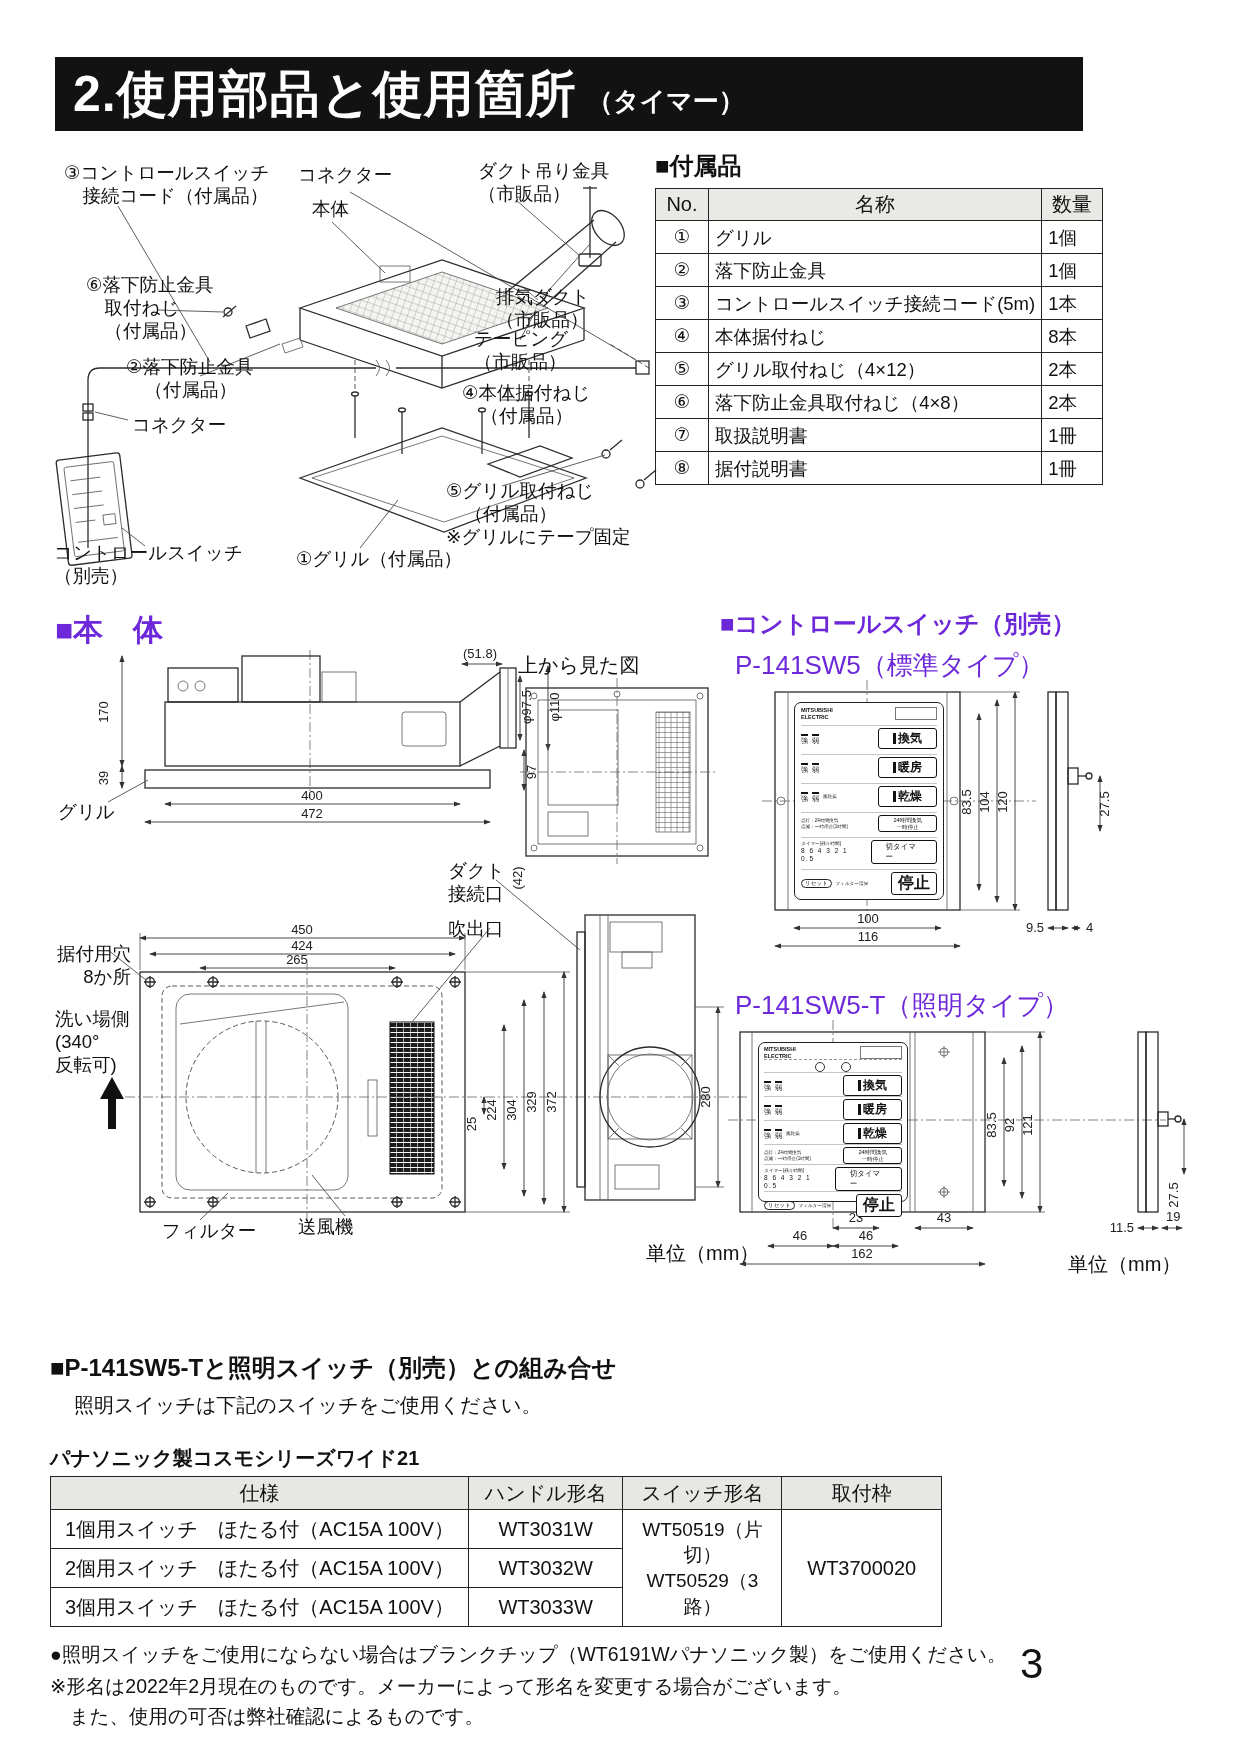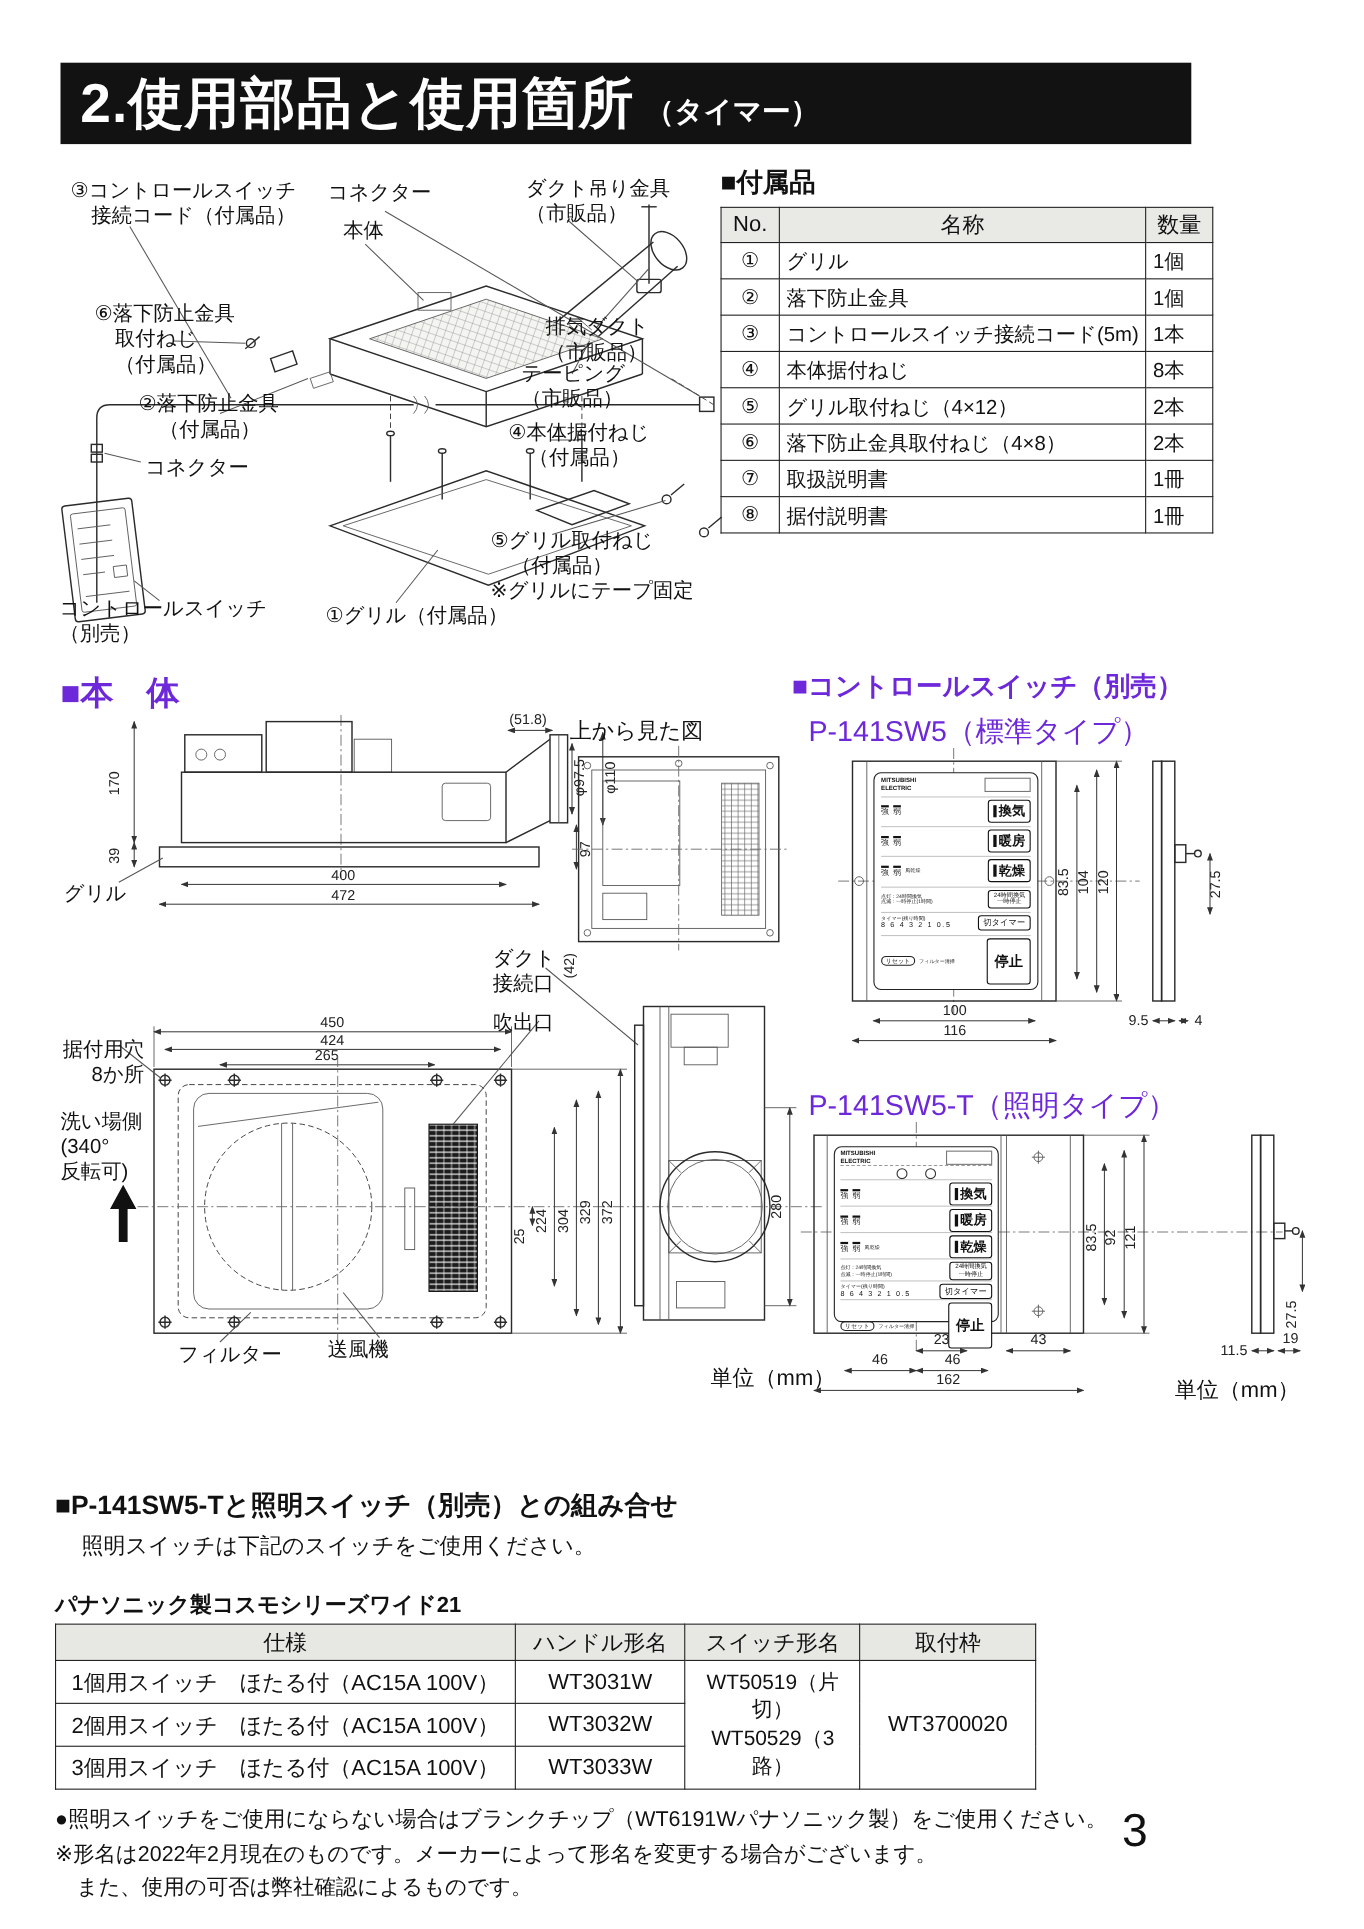--- a/index.html
+++ b/index.html
@@ -39,26 +39,26 @@
            justify-content:space-between;z-index:3;}
   .sw-head{display:flex;justify-content:space-between;align-items:flex-start;}
   .sw-logo{font-size:5.5px;font-weight:bold;white-space:pre-line;line-height:1.2;}
   .sw-notebox{width:40px;height:11px;border:0.5px solid #777;}
   .swr{display:flex;align-items:center;gap:4px;border-top:0.6px solid #c5c5c5;padding-top:2px;}
   .lv{display:flex;flex-direction:column;align-items:center;font-size:7px;line-height:1;}
   .lv i{width:7px;height:2px;background:#111;margin-bottom:1px;}
   .tinytx{font-size:4.6px;line-height:1.25;white-space:pre-line;color:#222;}
   .sp{flex:1;}
   .btn{border:1.6px solid #111;border-radius:3px;display:flex;align-items:center;
-       padding:1px 4px;background:#fff;}
+       padding:1px 14px;background:#fff;}
   .btn .bbar{width:3px;height:11px;background:#111;margin-right:2px;display:inline-block;}
   .btn.main{font-size:12px;font-weight:bold;}
   .btn.b24{font-size:5.6px;line-height:1.15;white-space:pre-line;text-align:center;border-width:1px;}
   .btn.btm{font-size:7.5px;border-width:1px;}
-  .btn.stop{font-size:13px;font-weight:bold;padding:11px 6px;}
+  .btn.stop{font-size:16px;font-weight:bold;padding:0 6px;}
   .reset{border:1px solid #222;border-radius:7px;font-size:5.5px;padding:0 3px;}
   .timerblk{font-size:4.6px;line-height:1.3;}
   .timerblk .digits{font-size:6.5px;letter-spacing:1.5px;}
   .lampc{width:8px;height:8px;border:1px solid #333;border-radius:50%;display:inline-block;margin:0 6px;}
   
   #combo{left:50px;top:1352px;width:1140px;}
   #combo .h{font-size:24px;font-weight:bold;}
   #combo .sub{font-size:20px;margin:8px 0 0 24px;}
   #combo .series{font-size:20px;font-weight:bold;margin:26px 0 4px 0;}
   #combo table{width:892px;}
@@ -156,21 +156,21 @@
         <line x1="470" y1="192" x2="486" y2="162"></line>
         <line x1="108" y1="162" x2="173" y2="164"></line>
         <line x1="150" y1="228" x2="230" y2="196"></line>
         <line x1="78" y1="272" x2="45" y2="264"></line>
         <line x1="450" y1="252" x2="481" y2="252"></line>
         <line x1="452" y1="338" x2="555" y2="307"></line>
         <line x1="95" y1="398" x2="72" y2="380"></line>
         <line x1="310" y1="400" x2="348" y2="352"></line>
       </g>
     </svg>
-    <span class="lbl" style="left:14px;top:14px;text-align:center;">③コントロールスイッチ
+    <span class="lbl" style="left:14px;top:14px;">③コントロールスイッチ
 　接続コード（付属品）</span>
     <span class="lbl" style="left:248px;top:16px;">コネクター</span>
     <span class="lbl" style="left:262px;top:50px;">本体</span>
     <span class="lbl" style="left:428px;top:12px;">ダクト吊り金具
 （市販品）</span>
     <span class="lbl" style="left:446px;top:138px;">排気ダクト
 （市販品）</span>
     <span class="lbl" style="left:424px;top:180px;">テーピング
 （市販品）</span>
     <span class="lbl" style="left:36px;top:126px;">⑥落下防止金具

